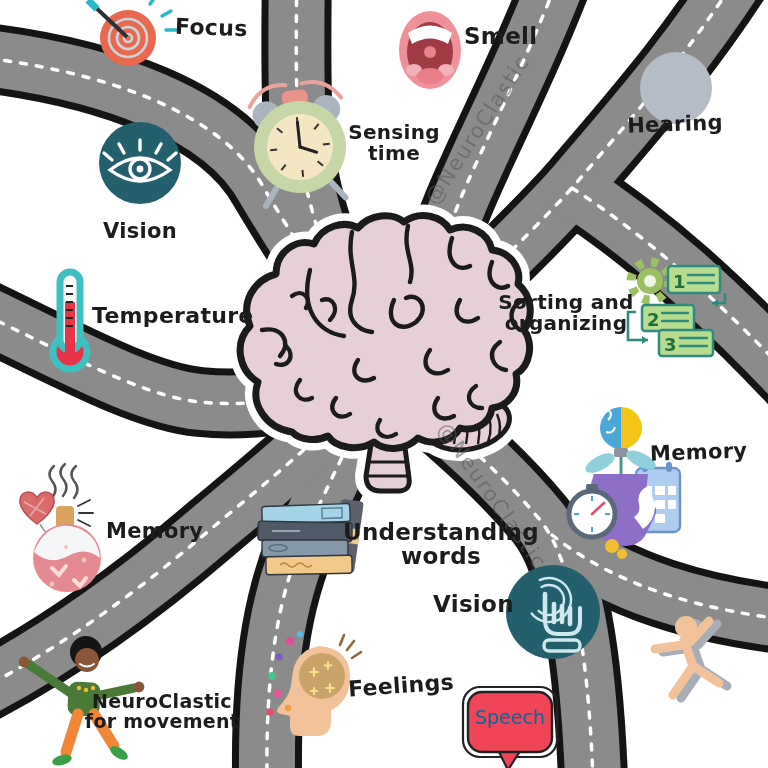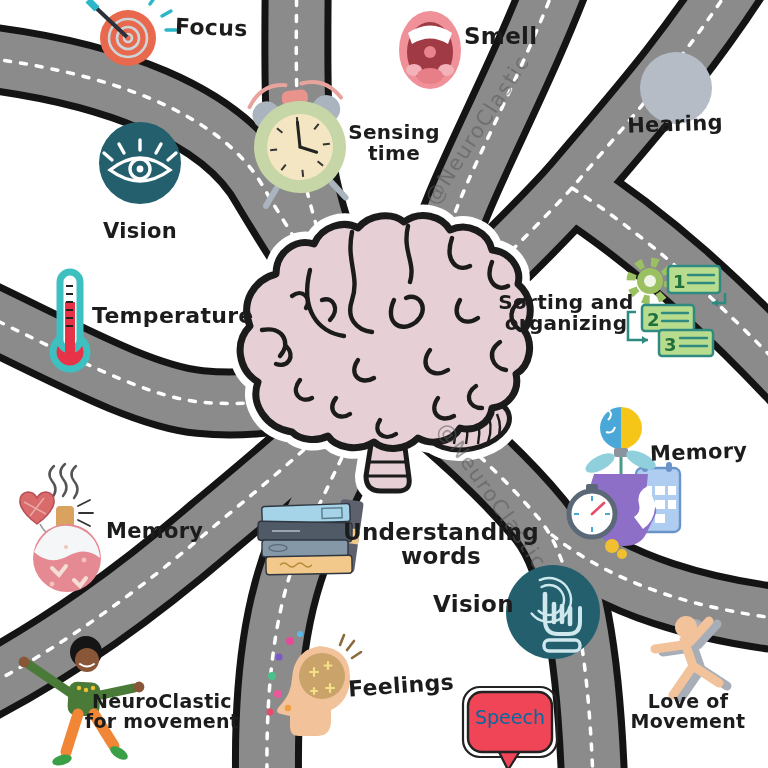--- a/index.html
+++ b/index.html
@@ -380,16 +380,14 @@
 organizing</div>
 <div class="label" style="left:650px;top:441px;font-size:21px;transform:rotate(-2deg);">Memory</div>
 <div class="label" style="left:106px;top:520px;font-size:21px;">Memory</div>
 <div class="label centered" style="left:441px;top:520px;font-size:23px;">Understanding
 words</div>
 <div class="label" style="left:433px;top:592px;font-size:23px;">Vision</div>
 <div class="label" style="left:348px;top:674px;font-size:22px;transform:rotate(-4deg);">Feelings</div>
 <div class="speech-text">Speech</div>
 <div class="label centered" style="left:162px;top:692px;font-size:19px;">NeuroClastic
 for movement</div>
-<div class="label centered" style="left:688px;top:692px;font-size:19px;">Love of
-Movement</div>
 
 </div>
 
 </body></html>

